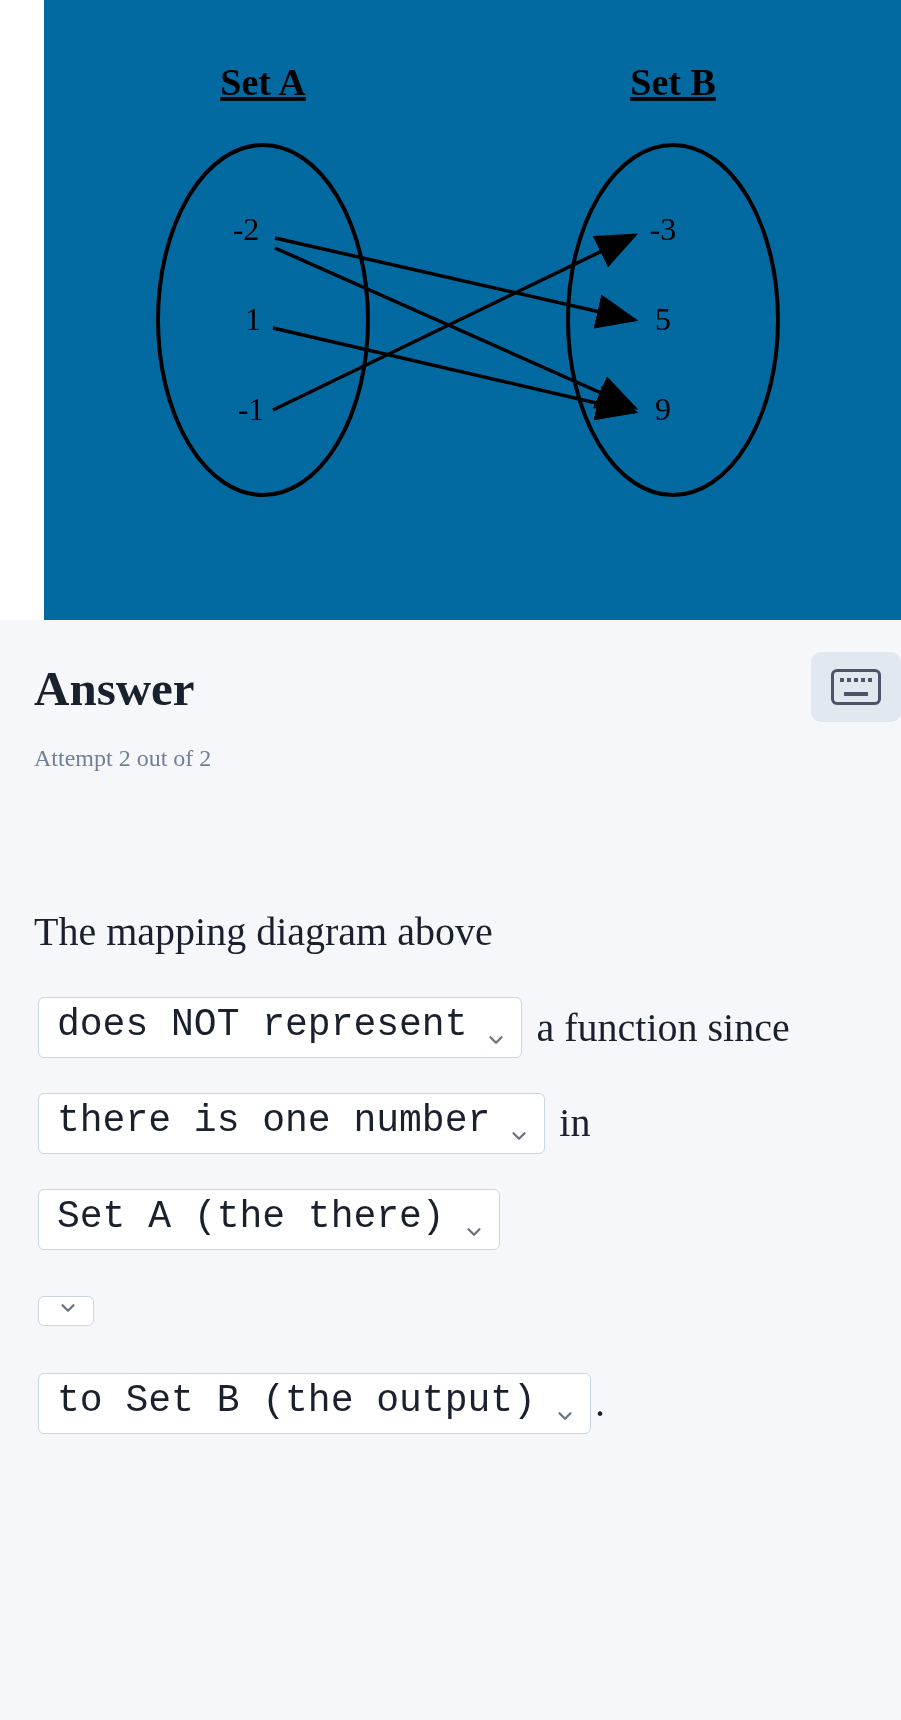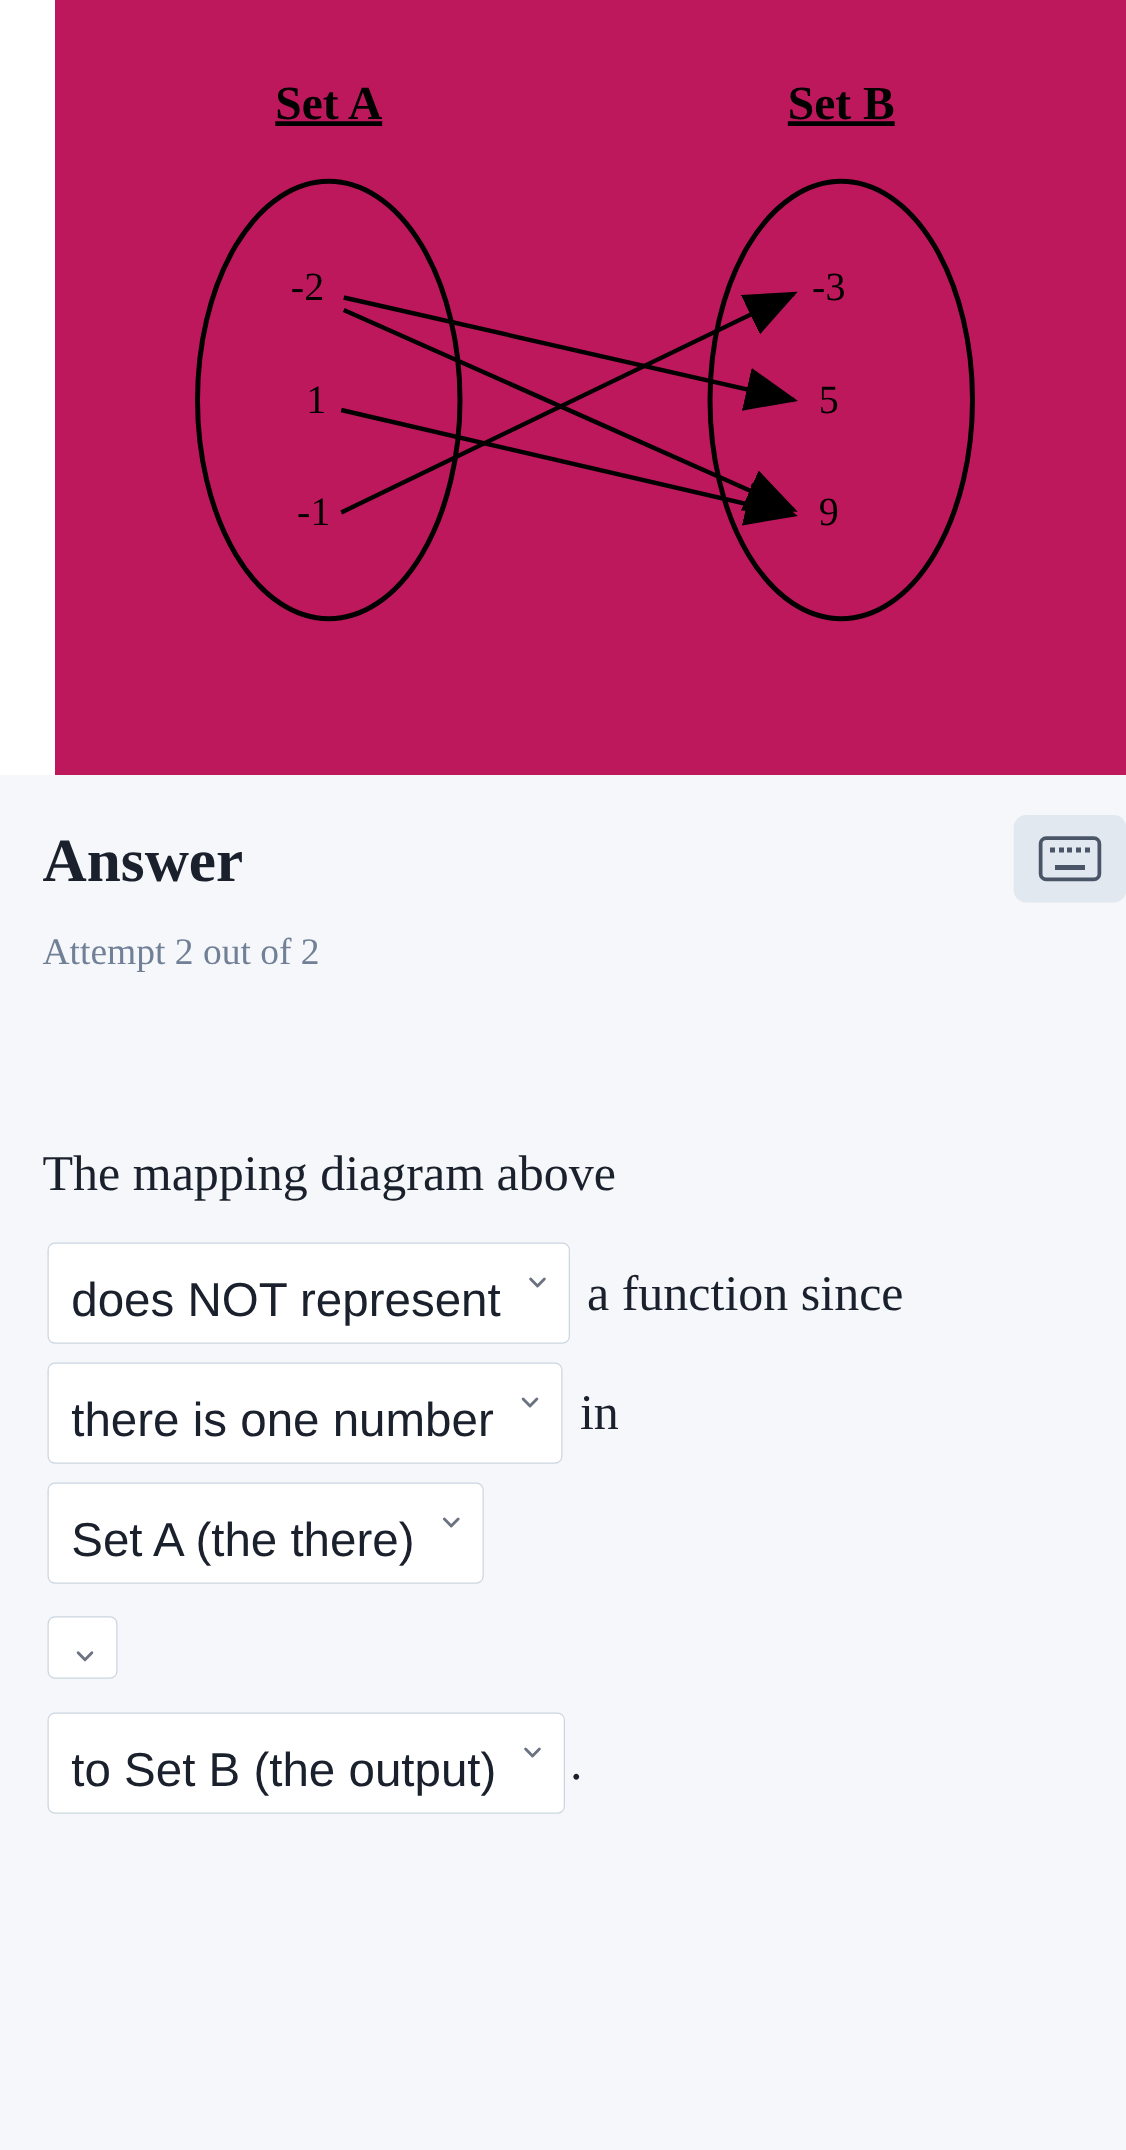--- a/index.html
+++ b/index.html
@@ -2,21 +2,21 @@
 <html><head>
 <meta charset="utf-8">
 <style>
   * { box-sizing: border-box; margin: 0; padding: 0; }
   body {
     font-family: Georgia, 'Times New Roman', serif;
     background: #ffffff;
     width: 901px;
   }
   .diagram-section {
-    background: #be185d;
+    background: #0369a1;
     padding: 40px 0 70px 0;
     position: relative;
     height: 620px;
     margin-left: 44px;
   }
   .diagram-svg {
     display: block;
     margin: 0 auto;
   }
   .answer-section {
@@ -66,43 +66,43 @@
   .keyboard-icon-box::after {
     content: "";
     position: absolute;
     bottom: 6px; left: 10px; right: 10px;
     height: 4px;
     background: #4a5568;
   }
   .attempt-text {
     font-family: Georgia, serif;
     color: #718096;
-    font-size: 30px;
+    font-size: 24px;
     margin-top: 28px;
   }
   .sentence-block {
     margin-top: 110px;
     font-family: Georgia, serif;
     font-size: 40px;
     color: #1a202c;
     line-height: 2.3;
   }
   .sentence-block .text-span {
     vertical-align: middle;
     margin-top: 48px;
   }
   .dropdown {
     display: inline-flex;
-    align-items: flex-start;
+    align-items: flex-end;
     border: 1px solid #cbd5e0;
     background: #ffffff;
     border-radius: 6px;
-    padding: 20px 14px 6px 18px;
+    padding: 0 14px 6px 18px;
     font-size: 38px;
-    font-family: Liberation Sans, sans-serif;
+    font-family: Liberation Mono, monospace;
     color: #1a202c;
     vertical-align: middle;
     margin: 0 4px;
     cursor: pointer;
     line-height: 1.4;
   }
   .dropdown .dd-label {
     margin-right: 18px;
   }
   .chevron {

